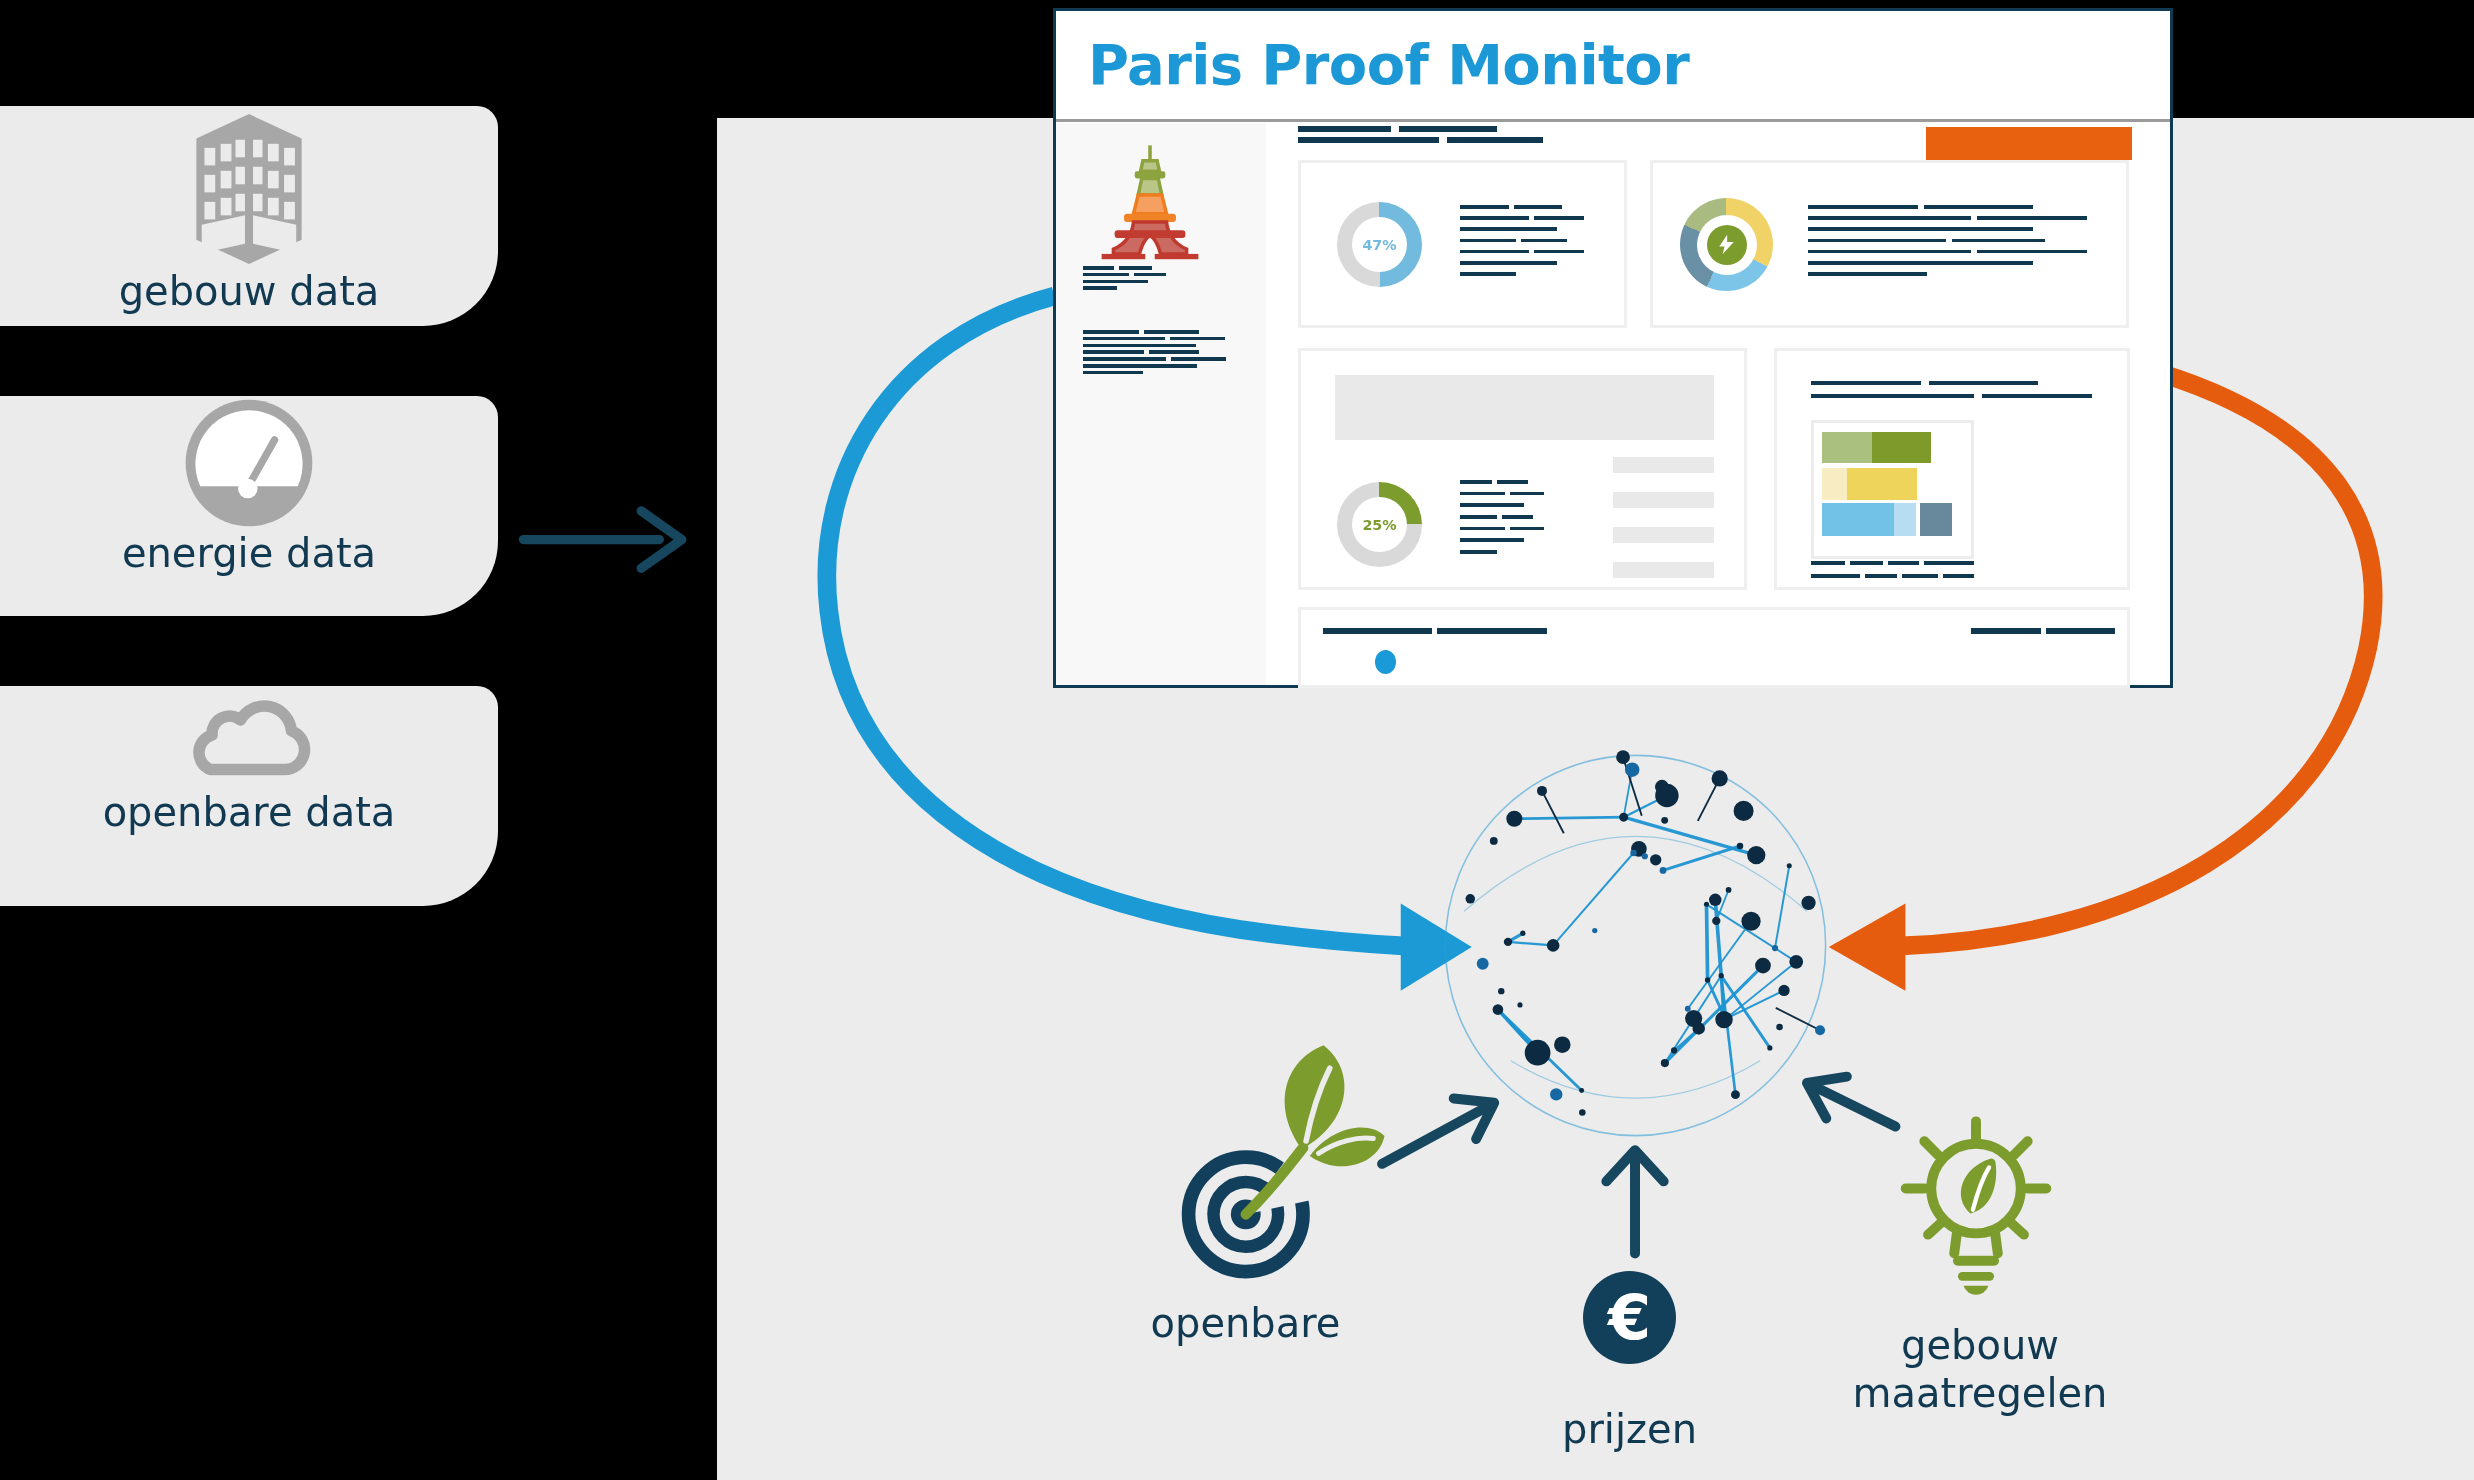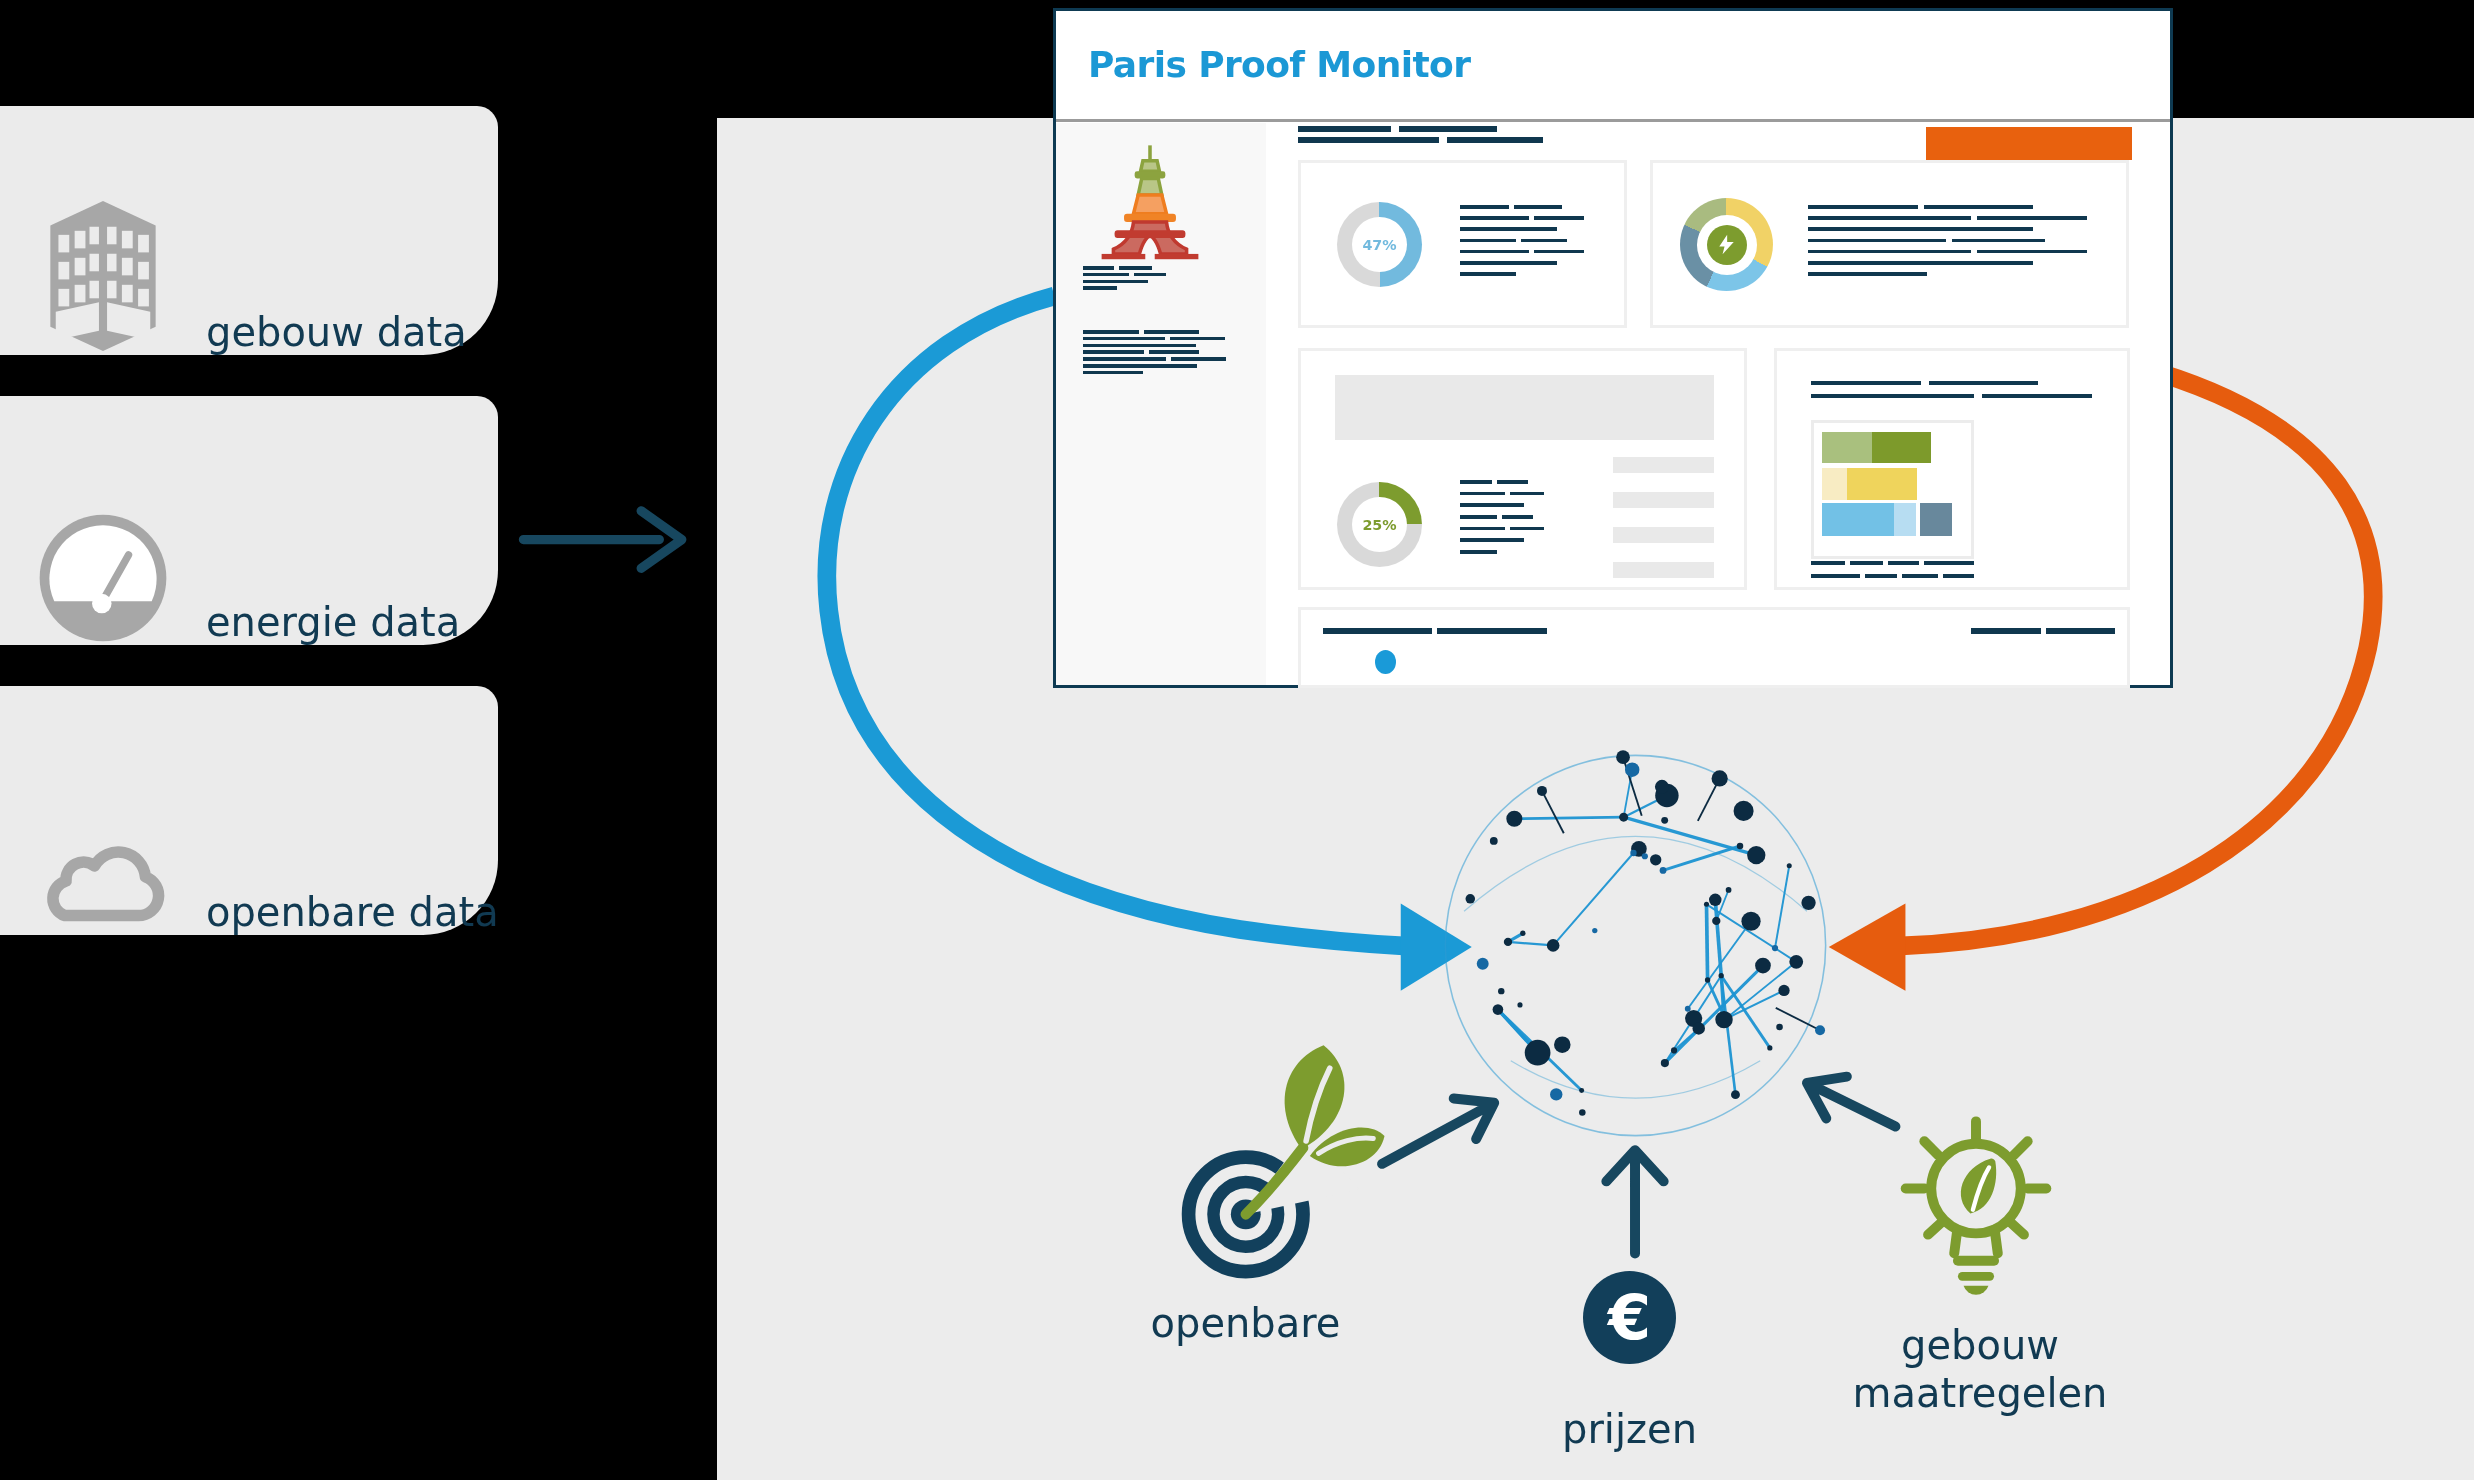--- a/index.html
+++ b/index.html
@@ -2,31 +2,31 @@
 <html style="--navy: #10384f; --blue: #1b98d5; --light_blue: #72bade; --orange: #e8610e; --green: #7d9c2e; --gray_panel: #ececec; --gray_icon: #a7a7a7;font-size:10px"><head>
 <meta charset="utf-8">
 <style>
   html,body{margin:0;padding:0;background:#000;}
   .stage{position:relative;width:2475px;height:1481px;background:#000;overflow:hidden;
          font-family:"DejaVu Sans","Liberation Sans",sans-serif;}
   .abs{position:absolute;}
   .panel{left:717px;top:118px;width:1758px;height:1363px;background:var(--gray_panel,#ececec);}
 
   
-  .src-box{left:0;width:498px;height:249px;background:#ebebeb;border-radius:0 21px 75px 0;
-           display:flex;align-items:flex-end;z-index:6;}
+  .src-box{left:0;width:498px;height:220px;background:#ebebeb;border-radius:0 21px 75px 0;
+           display:flex;align-items:center;z-index:6;flex-direction:column;}
   .src-icon{width:206px;display:flex;justify-content:center;align-items:center;flex:none;}
   .src-label{font-size:40px;color:#113a52;white-space:nowrap;}
 
   
   .window{left:1053px;top:8px;width:1120px;height:680px;background:#fff;
           border:3.7px solid #0e3a52;box-sizing:border-box;z-index:10;}
   .win-header{position:absolute;left:0;top:0;right:0;height:108px;background:#fff;}
   .win-title{position:absolute;left:32px;top:0;height:108px;line-height:108px;
-             font-size:36px;font-weight:bold;color:var(--blue,#1b98d5);letter-spacing:-0.6px;}
+             font-size:56px;font-weight:bold;color:var(--blue,#1b98d5);letter-spacing:-0.6px;}
   .win-sep{position:absolute;left:0;top:108px;right:0;height:3.1px;background:#9b9b9b;}
   .win-body{position:absolute;left:0;top:112px;right:0;bottom:0;display:flex;}
   .win-side{width:210px;flex:none;background:#f8f8f8;position:relative;}
   .win-main{flex:1;position:relative;background:#fff;}
   .btn-orange{position:absolute;left:660px;top:4.4px;width:206px;height:33px;background:var(--orange,#e8610e);}
   .card{position:absolute;background:#fff;border:3.1px solid #efefef;box-sizing:border-box;}
   .mlines{position:absolute;}
   .mlines .row{display:flex;}
   .mlines .seg{background:var(--navy,#10384f);flex:none;}
 

